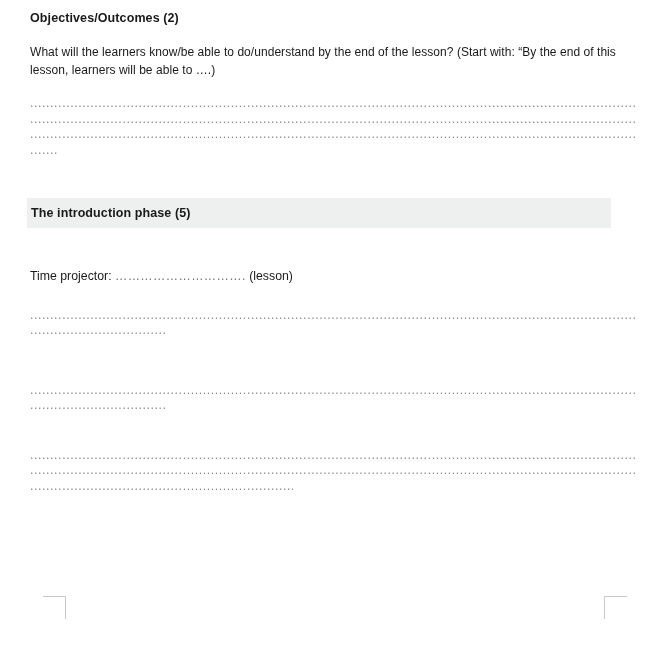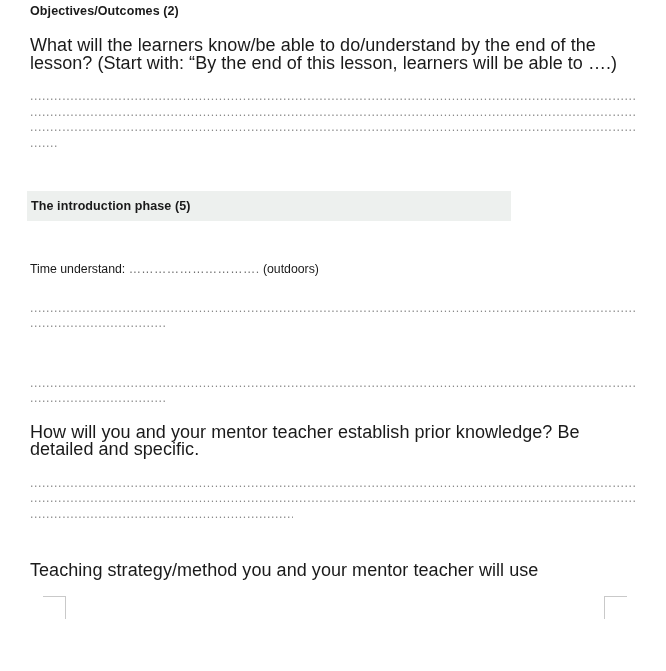--- a/index.html
+++ b/index.html
@@ -12,34 +12,34 @@
     width: 666px;
     height: 671px;
     background: #ffffff;
     font-family: "Liberation Sans", sans-serif;
     color: #1a1a1a;
     overflow: hidden;
   }
   .content {
     position: absolute;
     left: 30px;
-    top: 0;
+    top: 7px;
     width: 606px;
   }
   .heading {
     font-size: 12.5px;
     font-weight: bold;
     color: #1a1a1a;
     letter-spacing: 0.1px;
     margin: 0;
     padding-top: 3px;
     line-height: 17px;
   }
   .para {
-    font-size: 18px;
+    font-size: 12px;
     line-height: 17.5px;
     color: #1a1a1a;
     margin: 0;
     letter-spacing: 0.05px;
   }
   .gap-sm { height: 11px; }
   .gap-md { height: 17px; }
   .gap-lg { height: 27px; }
   .gap-xl { height: 40px; }
 
@@ -55,21 +55,21 @@
   }
   .dotline.full { width: 606px; }
   .dotline.w27  { width: 27px; }
   .dotline.w137 { width: 137px; }
   .dotline.w263 { width: 263px; }
 
   
   .band {
     position: relative;
     left: -3px;
-    width: 484px;
+    width: 584px;
     height: 30px;
     background: #edf0ee;
     display: flex;
     align-items: center;
   }
   .band-label {
     font-size: 12.5px;
     font-weight: bold;
     color: #1a1a1a;
     padding-left: 4px;
@@ -129,51 +129,49 @@
 
     <div class="gap-xl"></div>
 
     <div class="band">
       <span class="band-label">The introduction phase (5)</span>
     </div>
 
     <div class="gap-xl"></div>
 
     <div class="inline-row">
-      <span>Time understand:</span>
+      <span>Time projector:</span>
       <span class="inline-dots">………………………….</span>
-      <span>(outdoors)</span>
+      <span>(lesson)</span>
     </div>
 
     <div class="gap-sm"></div>
 
 
     <div class="gap-sm"></div>
 
     <div class="dotline full">....................................................................................................................................................................................................................................................................</div>
     <div class="dotline w137">...................................................</div>
 
     <div class="gap-lg"></div>
 
 
     <div class="gap-md"></div>
 
     <div class="dotline full">....................................................................................................................................................................................................................................................................</div>
     <div class="dotline w137">...................................................</div>
 
     <div class="gap-md"></div>
 
-    <div class="para">How will you and your mentor teacher establish prior knowledge? Be detailed and specific.</div>
 
     <div class="gap-md"></div>
 
     <div class="dotline full">....................................................................................................................................................................................................................................................................</div>
     <div class="dotline full">....................................................................................................................................................................................................................................................................</div>
     <div class="dotline w263">.....................................................................................................</div>
 
     <div class="gap-xl"></div>
 
-    <div class="para">Teaching strategy/method you and your mentor teacher will use</div>
   </div>
 
   <div class="cropmark left"></div>
   <div class="cropmark right"></div>
 </div>
 
 </body></html>

